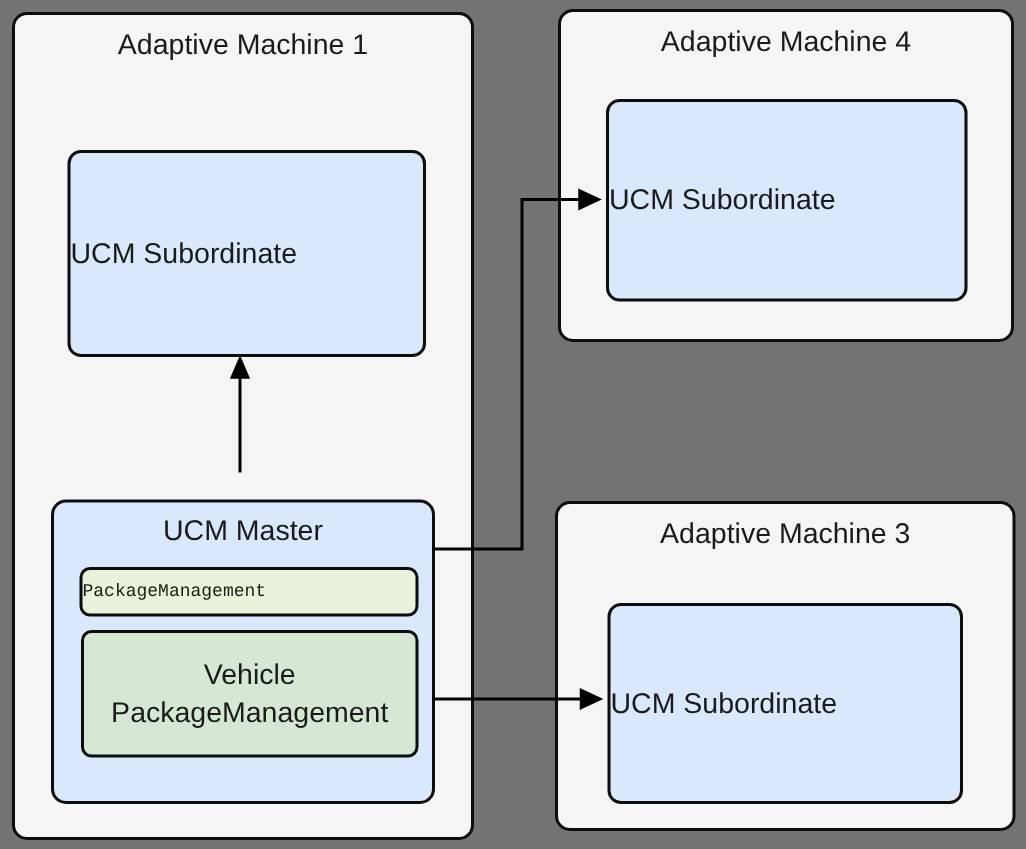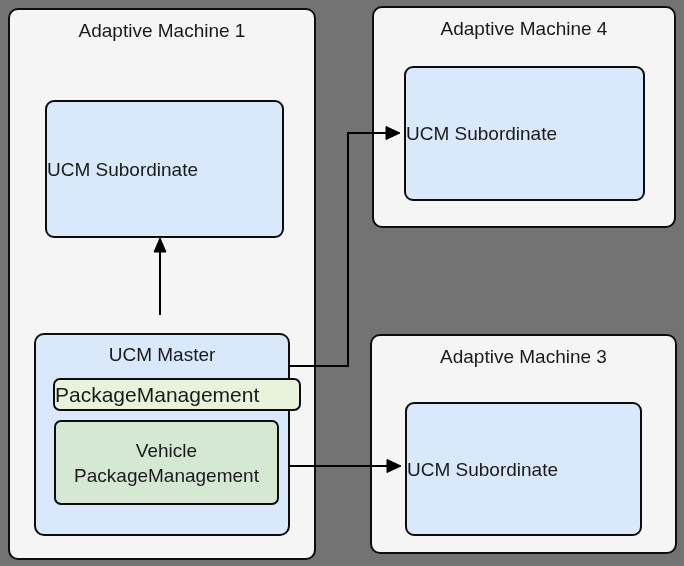--- a/index.html
+++ b/index.html
@@ -61,21 +61,21 @@
     display: block;
     border-radius: 10px;
   }
   .master-title {
     text-align: center;
     font-size: 19px;
     line-height: 22px;
     padding-top: 9px;
     color: #1a1a1a;
   }
-  #pm  { left: 17px; top: 43px; width: 248px; height: 33px; font-size: 21px; border-radius: 7px; }
+  #pm  { left: 17px; top: 43px; width: 226px; height: 33px; font-size: 12px; border-radius: 7px; font-family: Liberation Mono, monospace; }
   #vpm { left: 18px; top: 85px; width: 225px; height: 85px; border-radius: 7px; padding: 5px 6px; }
 
   
   svg.connectors {
     position: absolute;
     left: 0; top: 0;
     width: 684px;
     height: 566px;
     pointer-events: none;
   }

